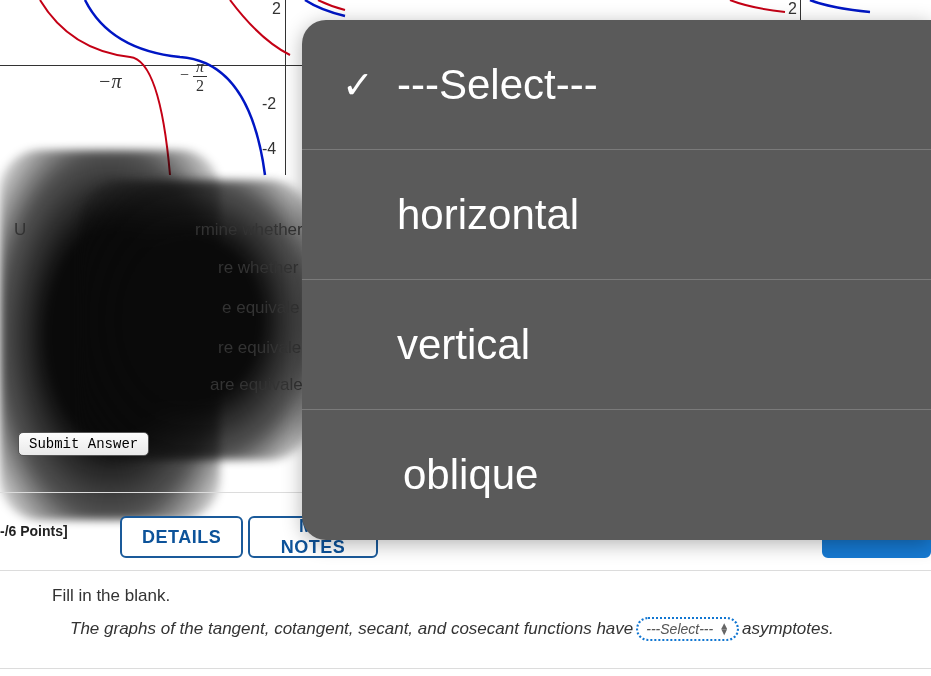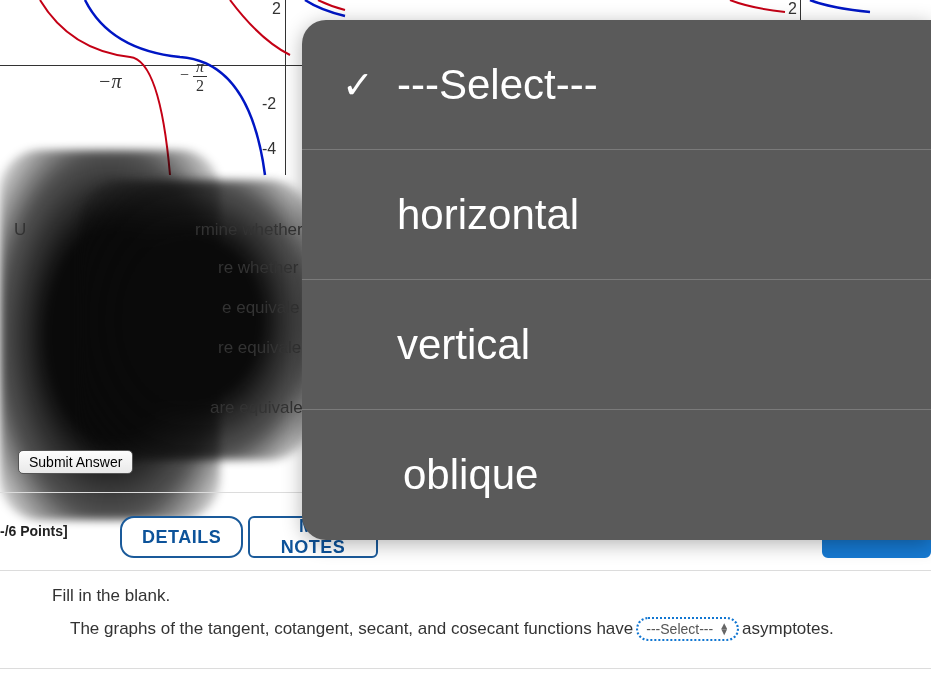--- a/index.html
+++ b/index.html
@@ -7,27 +7,27 @@
   .page { position: relative; width: 931px; height: 676px; background: #fff; }
   .graph-area { position: absolute; left: 0; top: 0; width: 931px; height: 200px; }
   .axis-h { position: absolute; left: 0; top: 65px; width: 931px; height: 1px; background: #333; }
   .axis-v { position: absolute; left: 285px; top: 0; width: 1px; height: 175px; background: #333; }
   .axis-v2 { position: absolute; left: 800px; top: 0; width: 1px; height: 100px; background: #333; }
   .tick { position: absolute; font-size: 16px; color: #333; }
   .pi-label { font-style: italic; font-family: Georgia, serif; font-size: 20px; }
   .graph-curve { position: absolute; pointer-events: none; }
   .redacted { position: absolute; background: radial-gradient(ellipse at center, #0a0a0a 40%, rgba(10,10,10,0.7) 70%, rgba(10,10,10,0) 100%); border-radius: 40px; filter: blur(4px); }
   .prompt-text { position: absolute; font-size: 17px; color: #333; }
-  .submit-btn { position: absolute; left: 18px; top: 450px; padding: 3px 10px; font-size: 14px; border: 1px solid #555; border-radius: 5px; background: linear-gradient(#fdfdfd,#e9e9e9); cursor: pointer; }
+  .submit-btn { position: absolute; left: 18px; top: 432px; padding: 3px 10px; font-size: 14px; border: 1px solid #555; border-radius: 5px; background: linear-gradient(#fdfdfd,#e9e9e9); cursor: pointer; font-family: Liberation Mono, monospace; }
   .hr-line { position: absolute; left: 0; width: 931px; height: 1px; background: #dcdcdc; }
   .points-label { position: absolute; left: 0; top: 523px; font-size: 14px; font-weight: 700; color: #222; }
   .pill-btn { position: absolute; top: 516px; height: 42px; border: 2px solid #1a5a9a; border-radius: 6px; background: #fff; color: #0d539a; font-weight: 700; font-size: 18px; letter-spacing: 0.5px; display: flex; align-items: center; justify-content: center; padding: 0 20px; cursor: pointer; }
   .pill-blue { position: absolute; top: 516px; height: 42px; background: #1679d1; color: #fff; border-radius: 6px; border: 2px solid #1679d1; padding: 0 20px; font-weight: 700; font-size: 18px; }
   .question-text { position: absolute; left: 12px; top: 586px; font-size: 17px; color: #333; margin-left: 40px; }
-  .sentence { position: absolute; left: 70px; top: 617px; font-size: 17px; color: #333; display: flex; align-items: center; gap: 3px; }
+  .sentence { position: absolute; left: 70px; top: 617px; font-size: 17px; color: #333; display: flex; align-items: center; gap: 3px; font-style: italic; }
   .select-box { display: inline-flex; align-items: center; border: 2px dotted #1176d1; border-radius: 12px; padding: 2px 8px; font-size: 14px; color: #555; cursor: pointer; gap: 6px; }
   .select-caret { font-size: 10px; color: #666; line-height: 6px; display: inline-flex; flex-direction: column; }
   .dropdown-overlay { position: absolute; left: 302px; top: 20px; width: 629px; background: #5a5a5a; color: #fff; border-radius: 24px 0 0 24px; box-shadow: 0 4px 20px rgba(0,0,0,0.3); overflow: hidden; z-index: 1000; }
   .dropdown-item { display: flex; align-items: center; height: 130px; padding-left: 95px; font-size: 42px; font-weight: 400; border-bottom: 1px solid #7a7a7a; cursor: pointer; position: relative; }
   .dropdown-item:last-child { border-bottom: none; margin-left: 6px; }
   .checkmark { position: absolute; left: 40px; font-size: 38px; }
 </style>
 </head>
 <body>
 
@@ -63,28 +63,28 @@
   </div>
 
   <div class="redacted" style="left:0px; top:150px; width:220px; height:370px;"></div>
   <div class="redacted" style="left:80px; top:180px; width:230px; height:280px;"></div>
 
   <span class="prompt-text" style="left:14px; top:220px;">U</span>
   <span class="prompt-text" style="left:195px; top:220px;">rmine whether</span>
   <span class="prompt-text" style="left:218px; top:258px;">re whether</span>
   <span class="prompt-text" style="left:222px; top:298px;">e equivale</span>
   <span class="prompt-text" style="left:218px; top:338px;">re equivale</span>
-  <span class="prompt-text" style="left:210px; top:375px;margin-top:23px;">are equivale</span>
+  <span class="prompt-text" style="left:210px; top:375px;">are equivale</span>
 
   <button class="submit-btn">Submit Answer</button>
 
   <div class="hr-line" style="top:492px;"></div>
 
   <span class="points-label">-/6 Points]</span>
-  <button class="pill-btn" style="left:120px;border-radius:14px;">DETAILS</button>
+  <button class="pill-btn" style="left:120px;">DETAILS</button>
   <button class="pill-btn" style="left:248px; width:130px;">MY NOTES</button>
   <button class="pill-blue" style="left:822px; width:109px;"></button>
 
   <div class="hr-line" style="top:570px;"></div>
 
   <div class="question-text">Fill in the blank.</div>
   <div class="sentence">
     <span>The graphs of the tangent, cotangent, secant, and cosecant functions have</span>
     <span class="select-box">
       <span>---Select---</span>

